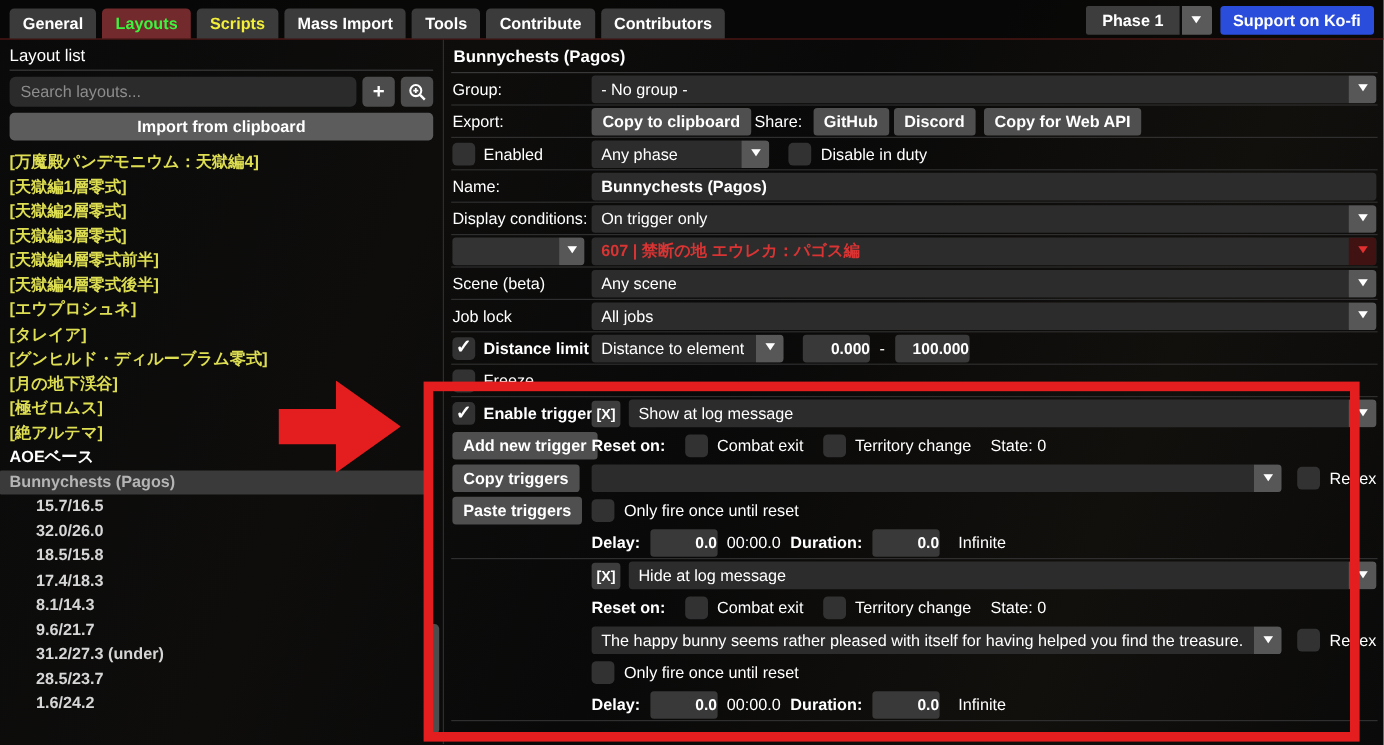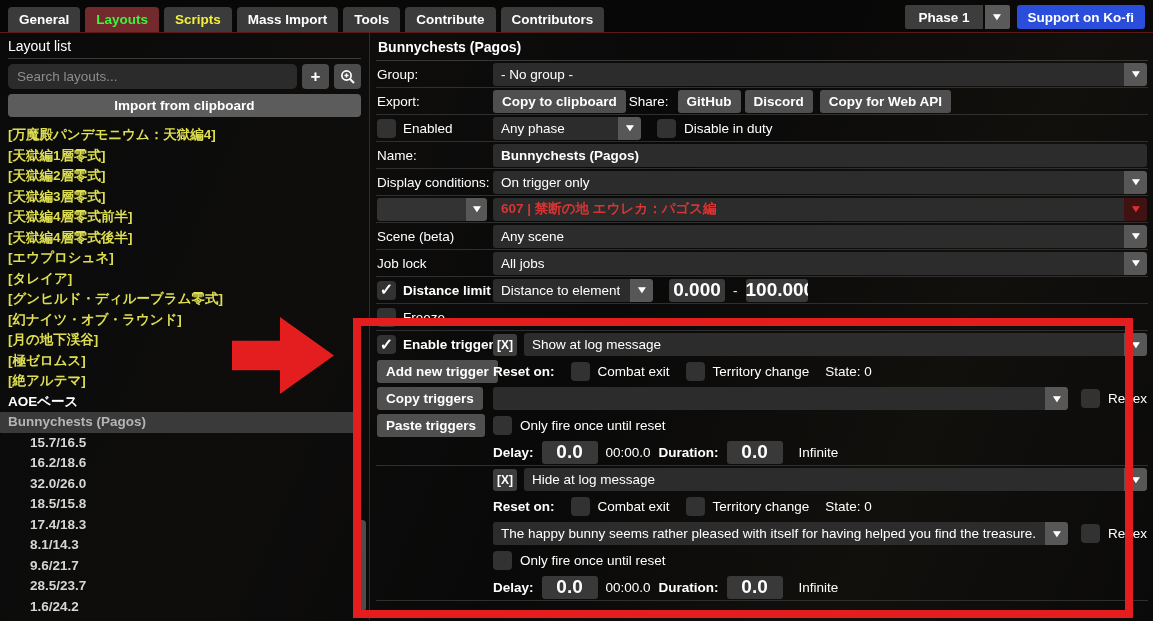--- a/index.html
+++ b/index.html
@@ -48,21 +48,21 @@
   .combo.flex { flex:1; }
   .combo-text { white-space:nowrap; overflow:hidden; }
   .arrow { margin-left:auto; width:23px; height:23px; flex-shrink:0; background:#575757; border-radius:0 3px 3px 0; display:flex; align-items:center; justify-content:center; }
   .combo.zone-val .combo-text { color:#d83434; font-weight:700; }
   .arrow.red { background:#401212; }
   .arrow.red span { color:#e23030; }
   .btn { height:23px; background:#4f4f4f; border-radius:3px; padding:0 9px; display:inline-flex; align-items:center; font-weight:700; white-space:nowrap; }
   .checkbox { width:19px; height:19px; background:#323232; border-radius:4px; flex-shrink:0; display:flex; align-items:center; justify-content:center; }
   .check { font-size:16px; font-weight:700; color:#fff; line-height:1; }
   .text-input { height:23px; background:#2c2c2c; border:none; outline:none; border-radius:3px; color:#fff; padding:0 8px; font-family:"Liberation Sans",sans-serif; font-size:13.5px; font-weight:600; }
-  .num-input { width:56px; height:23px; background:#393939; border:none; outline:none; border-radius:3px; color:#fff; text-align:center; font-family:"Liberation Sans",sans-serif; font-size:19px; font-weight:600; }
+  .num-input { width:56px; height:23px; background:#393939; border:none; outline:none; border-radius:3px; color:#fff; text-align:right; font-family:"Liberation Sans",sans-serif; font-size:13px; font-weight:600; }
   .tag-btn { min-width:24px; height:22px; background:#3d3d3d; border-radius:3px; display:flex; align-items:center; justify-content:center; font-size:12px; font-weight:700; margin-right:7px; }
   .gap8 { margin-left:8px; } .gap16 { margin-left:16px; }
   
   .anno-rect { position:absolute; left:353px; top:318px; width:780px; height:300px; border:8px solid #e41e1e; z-index:60; pointer-events:none; }
   .anno-arrow { position:absolute; left:232px; top:317px; width:102px; height:77px; background:#e41e1e; z-index:60; pointer-events:none;
     clip-path:polygon(0 31%, 47% 31%, 47% 0, 100% 50%, 47% 100%, 47% 69%, 0 69%); }
 </style>
 </head>
 <body>
 
@@ -105,33 +105,32 @@
     <div class="sb-list">
       <div class="sb-item jp">[万魔殿パンデモニウム：天獄編4]</div>
       <div class="sb-item jp">[天獄編1層零式]</div>
       <div class="sb-item jp">[天獄編2層零式]</div>
       <div class="sb-item jp">[天獄編3層零式]</div>
       <div class="sb-item jp">[天獄編4層零式前半]</div>
       <div class="sb-item jp">[天獄編4層零式後半]</div>
       <div class="sb-item jp">[エウプロシュネ]</div>
       <div class="sb-item jp">[タレイア]</div>
       <div class="sb-item jp">[グンヒルド・ディルーブラム零式]</div>
-      <div class="sb-item jp">[幻ナイツ・オブ・ラウンド]</div>
       <div class="sb-item jp">[月の地下渓谷]</div>
       <div class="sb-item jp">[極ゼロムス]</div>
       <div class="sb-item jp">[絶アルテマ]</div>
       <div class="sb-item base">AOEベース</div>
       <div class="sb-item selected">Bunnychests (Pagos)</div>
       <div class="sb-item num">15.7/16.5</div>
-      <div class="sb-item num">16.2/18.6</div>
       <div class="sb-item num">32.0/26.0</div>
       <div class="sb-item num">18.5/15.8</div>
       <div class="sb-item num">17.4/18.3</div>
       <div class="sb-item num">8.1/14.3</div>
       <div class="sb-item num">9.6/21.7</div>
+      <div class="sb-item num">31.2/27.3 (under)</div>
       <div class="sb-item num">28.5/23.7</div>
       <div class="sb-item num">1.6/24.2</div>
     </div>
     <div class="sb-scrollbar"></div>
   </div>
 
   <div class="main">
     <div class="m-title">Bunnychests (Pagos)</div>
 
     <div class="row sep">

